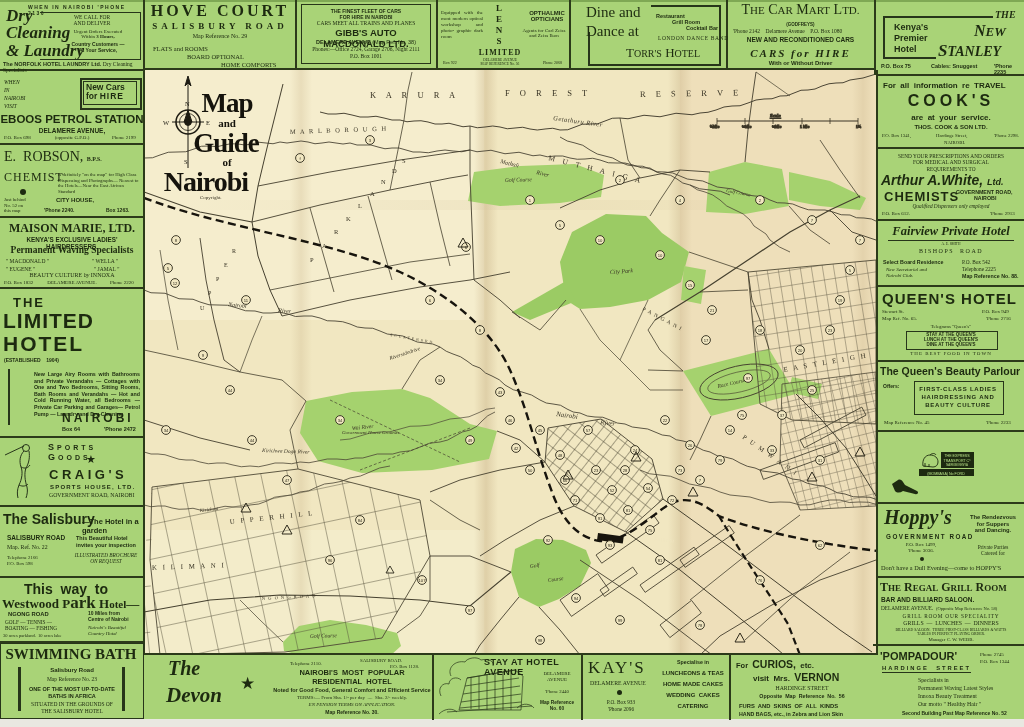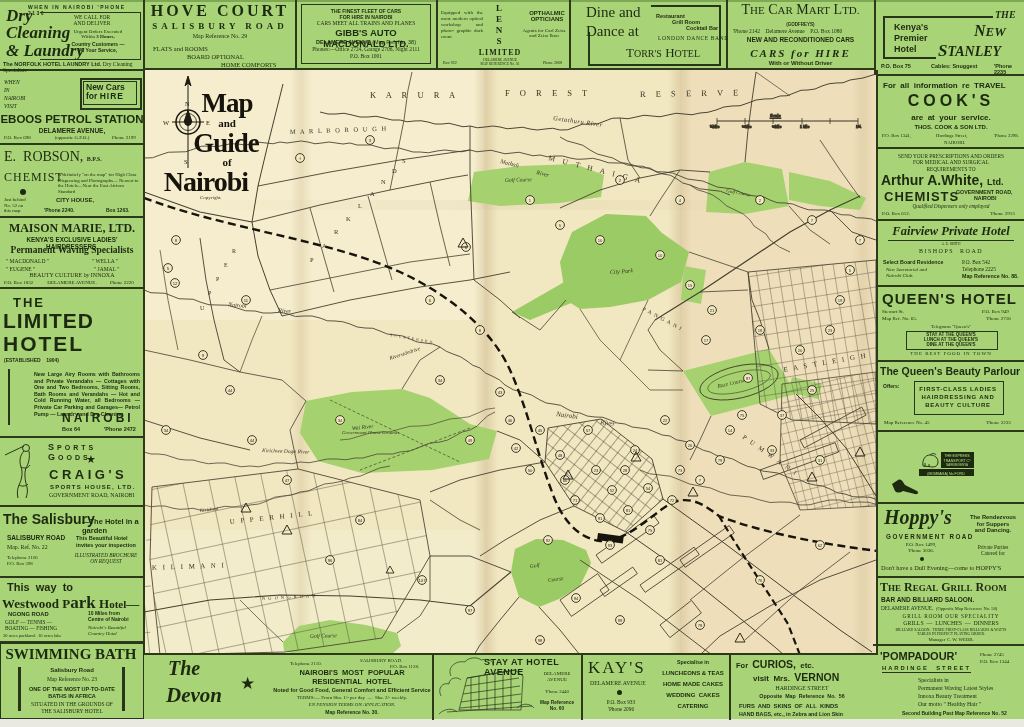--- a/index.html
+++ b/index.html
@@ -614,21 +614,21 @@
   <div class="p b" style="left:3px;top:4px;font-size:14px;">The Salisbury</div>
   <div class="p b" style="left:82px;top:10px;font-size:7.5px;">—The Hotel in a garden</div>
   <div class="p b" style="left:7px;top:27px;font-size:6.5px;">SALISBURY ROAD</div>
   <div class="p ser" style="left:7px;top:37px;font-size:5.8px;">Map. Ref. No. 22</div>
   <div class="p ser" style="left:7px;top:48px;font-size:4.8px;line-height:5.5px;">Telephone 2166<br>P.O. Box 598</div>
   <div class="p b" style="left:76px;top:28px;width:64px;font-size:5.5px;line-height:6.5px;">This Beautiful Hotel<br>invites your inspection</div>
   <div class="p ser i ctr" style="left:70px;top:45px;width:72px;font-size:5.3px;line-height:6px;">ILLUSTRATED BROCHURE<br>ON REQUEST</div>
 </div>
 
 <div class="panel" style="left:0;top:578px;width:144px;height:63px;">
-  <div class="p b" style="left:7px;top:3px;font-size:11px;">This&nbsp; way&nbsp; to</div>
+  <div class="p b" style="left:24px;top:3px;font-size:14px;">This&nbsp; way&nbsp; to</div>
   <div class="p ser b" style="left:2px;top:15px;font-size:13px;">W<span style="font-size:13px">estwood</span> P<span style="font-size:17px">ark</span> H<span style="font-size:11px">otel</span>—</div>
   <div class="p b" style="left:8px;top:33px;font-size:5.8px;">NGONG ROAD</div>
   <div class="p ser" style="left:5px;top:41px;font-size:5.3px;line-height:6px;">GOLF — TENNIS —<br>BOATING — FISHING</div>
   <div class="p ser" style="left:3px;top:55px;font-size:4.5px;">30 acres parkland.&nbsp; 10 acres lake</div>
   <div class="p b" style="left:88px;top:33px;width:52px;font-size:5px;line-height:5.8px;">10 Miles from<br>Centre of Nairobi</div>
   <div class="p ser i" style="left:88px;top:47px;width:52px;font-size:5px;line-height:5.8px;">Nairobi's Beautiful<br>Country Hotel</div>
 </div>
 
 <div class="panel" style="left:0;top:643px;width:144px;height:76px;">
   <div class="p" style="left:0;top:0;width:142px;height:74px;border:1.5px solid #27351a;"></div>
@@ -658,21 +658,21 @@
   <div class="p b ctr" style="left:0;top:37px;width:146px;font-size:8px;">are&nbsp; at&nbsp; your&nbsp; service.</div>
   <div class="p b ctr" style="left:0;top:48px;width:146px;font-size:6px;">THOS. COOK &amp; SON LTD.</div>
   <div class="p ser" style="left:4px;top:57px;font-size:4.8px;">P.O. Box 1341,</div>
   <div class="p ser" style="left:58px;top:57px;font-size:4.8px;">Hardinge Street,</div>
   <div class="p ser" style="left:116px;top:57px;font-size:4.8px;">'Phone 2298.</div>
   <div class="p ser" style="left:66px;top:64px;font-size:4.8px;">NAIROBI.</div>
 </div>
 
 <div class="panel" style="left:878px;top:149px;width:146px;height:70px;">
   <div class="p ser ctr" style="left:0;top:4px;width:146px;font-size:5.3px;line-height:6.3px;">SEND YOUR PRESCRIPTIONS AND ORDERS<br>FOR MEDICAL AND SURGICAL<br>REQUIREMENTS TO</div>
-  <div class="p b" style="left:3px;top:23px;font-size:14px;">Arthur A.White, <span style="font-size:9px">Ltd.</span></div>
+  <div class="p b" style="left:3px;top:23px;font-size:14px;font-style:italic;">Arthur A.White, <span style="font-size:9px">Ltd.</span></div>
   <div class="p b" style="left:6px;top:40px;font-size:13px;letter-spacing:1px;">CHEMISTS</div>
   <div class="p b" style="left:78px;top:41px;font-size:5.3px;line-height:5.8px;">GOVERNMENT ROAD,<br><span style="margin-left:18px">NAIROBI</span></div>
   <div class="p ser i ctr" style="left:0;top:54px;width:146px;font-size:5.3px;">Qualified Dispensers only employed</div>
   <div class="p ser" style="left:4px;top:62px;font-size:5px;">P.O. Box 612.</div>
   <div class="p ser" style="left:112px;top:62px;font-size:5px;">'Phone 2913</div>
 </div>
 
 <div class="panel" style="left:878px;top:221px;width:146px;height:64px;">
   <div class="p ser b i ctr" style="left:0;top:3px;width:146px;font-size:12.5px;">Fairview Private Hotel</div>
   <div class="p" style="left:10px;top:19px;width:126px;height:1px;background:#27351a;"></div>

